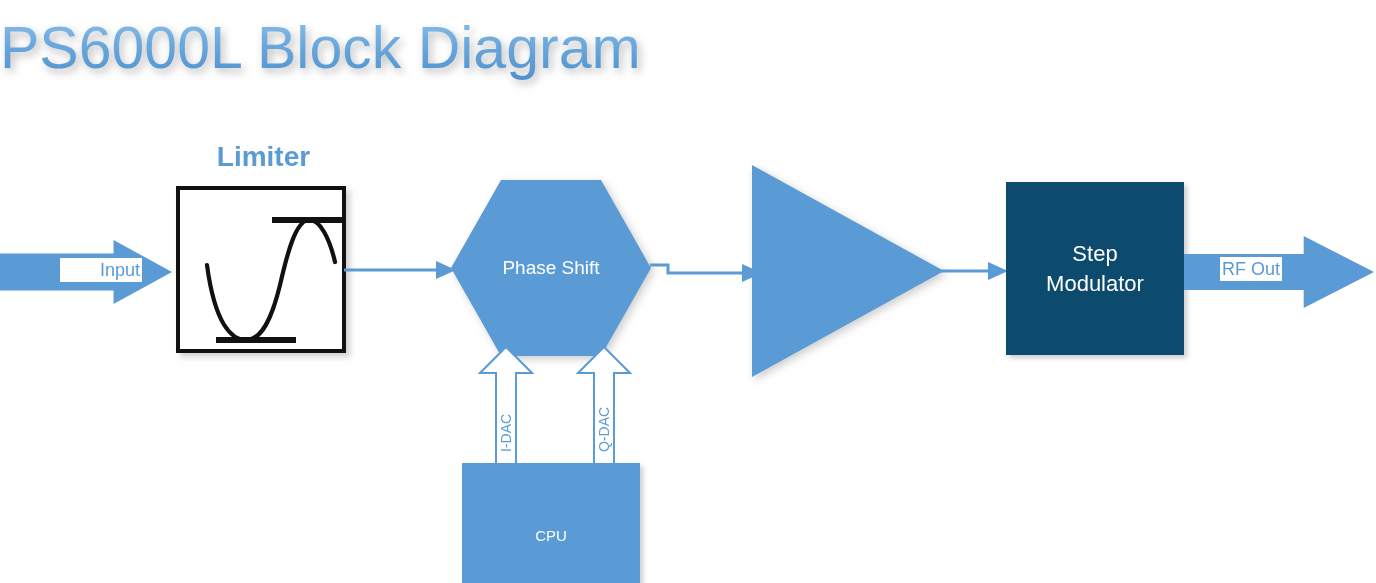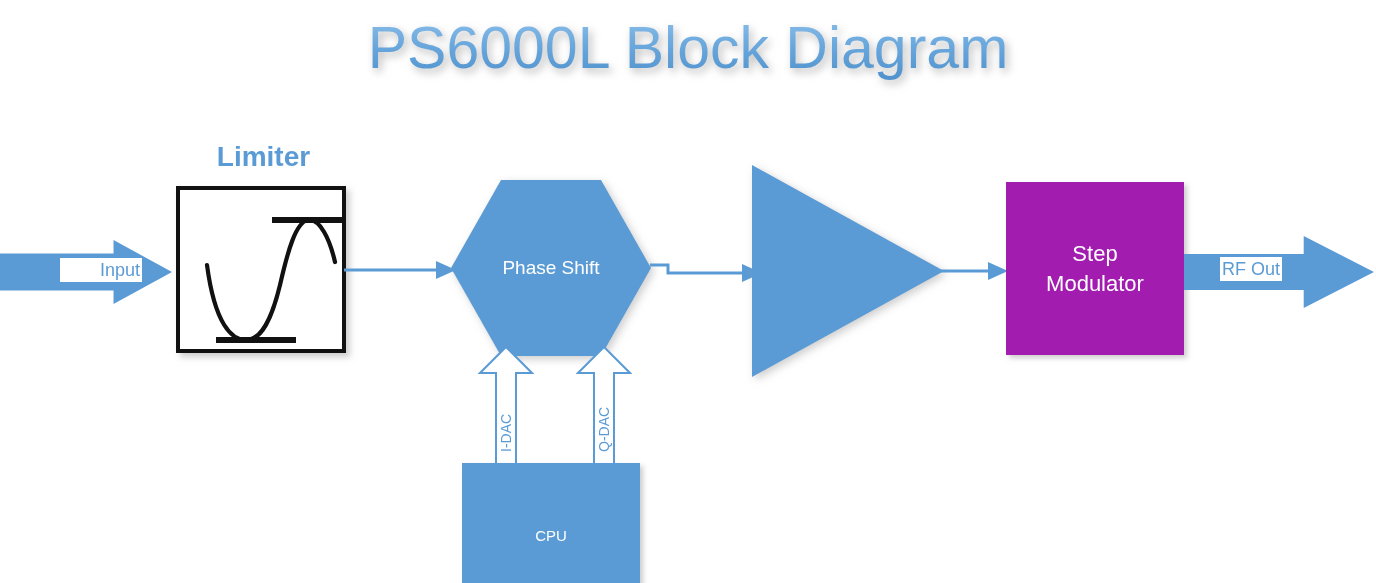--- a/index.html
+++ b/index.html
@@ -17,21 +17,21 @@
     background: #ffffff;
     overflow: hidden;
   }
 
   
   #title {
     position: absolute;
     left: 0;
     top: 14px;
     width: 1376px;
-    text-align: center;
+    text-align: left;
     font-size: 59px;
     font-weight: 400;
     letter-spacing: 0px;
     color: #5b9bd5;
     background: linear-gradient(180deg, #8fc0ea 0%, #6aa8dd 45%, #4e90cc 100%);
     -webkit-background-clip: text;
     background-clip: text;
     -webkit-text-fill-color: transparent;
     filter: drop-shadow(3px 4px 4px rgba(130,130,130,0.55));
     white-space: nowrap;
@@ -117,21 +117,21 @@
     pointer-events: none;
   }
 
   
   #atten {
     position: absolute;
     left: 1006px;
     top: 182px;
     width: 178px;
     height: 173px;
-    background: #a21caf;
+    background: #0c4a6e;
     display: flex;
     align-items: center;
     justify-content: center;
     box-shadow: 3px 3px 5px rgba(155,155,155,0.5);
   }
   #atten-text {
     color: #ffffff;
     font-size: 22px;
     line-height: 1.35;
     text-align: center;

